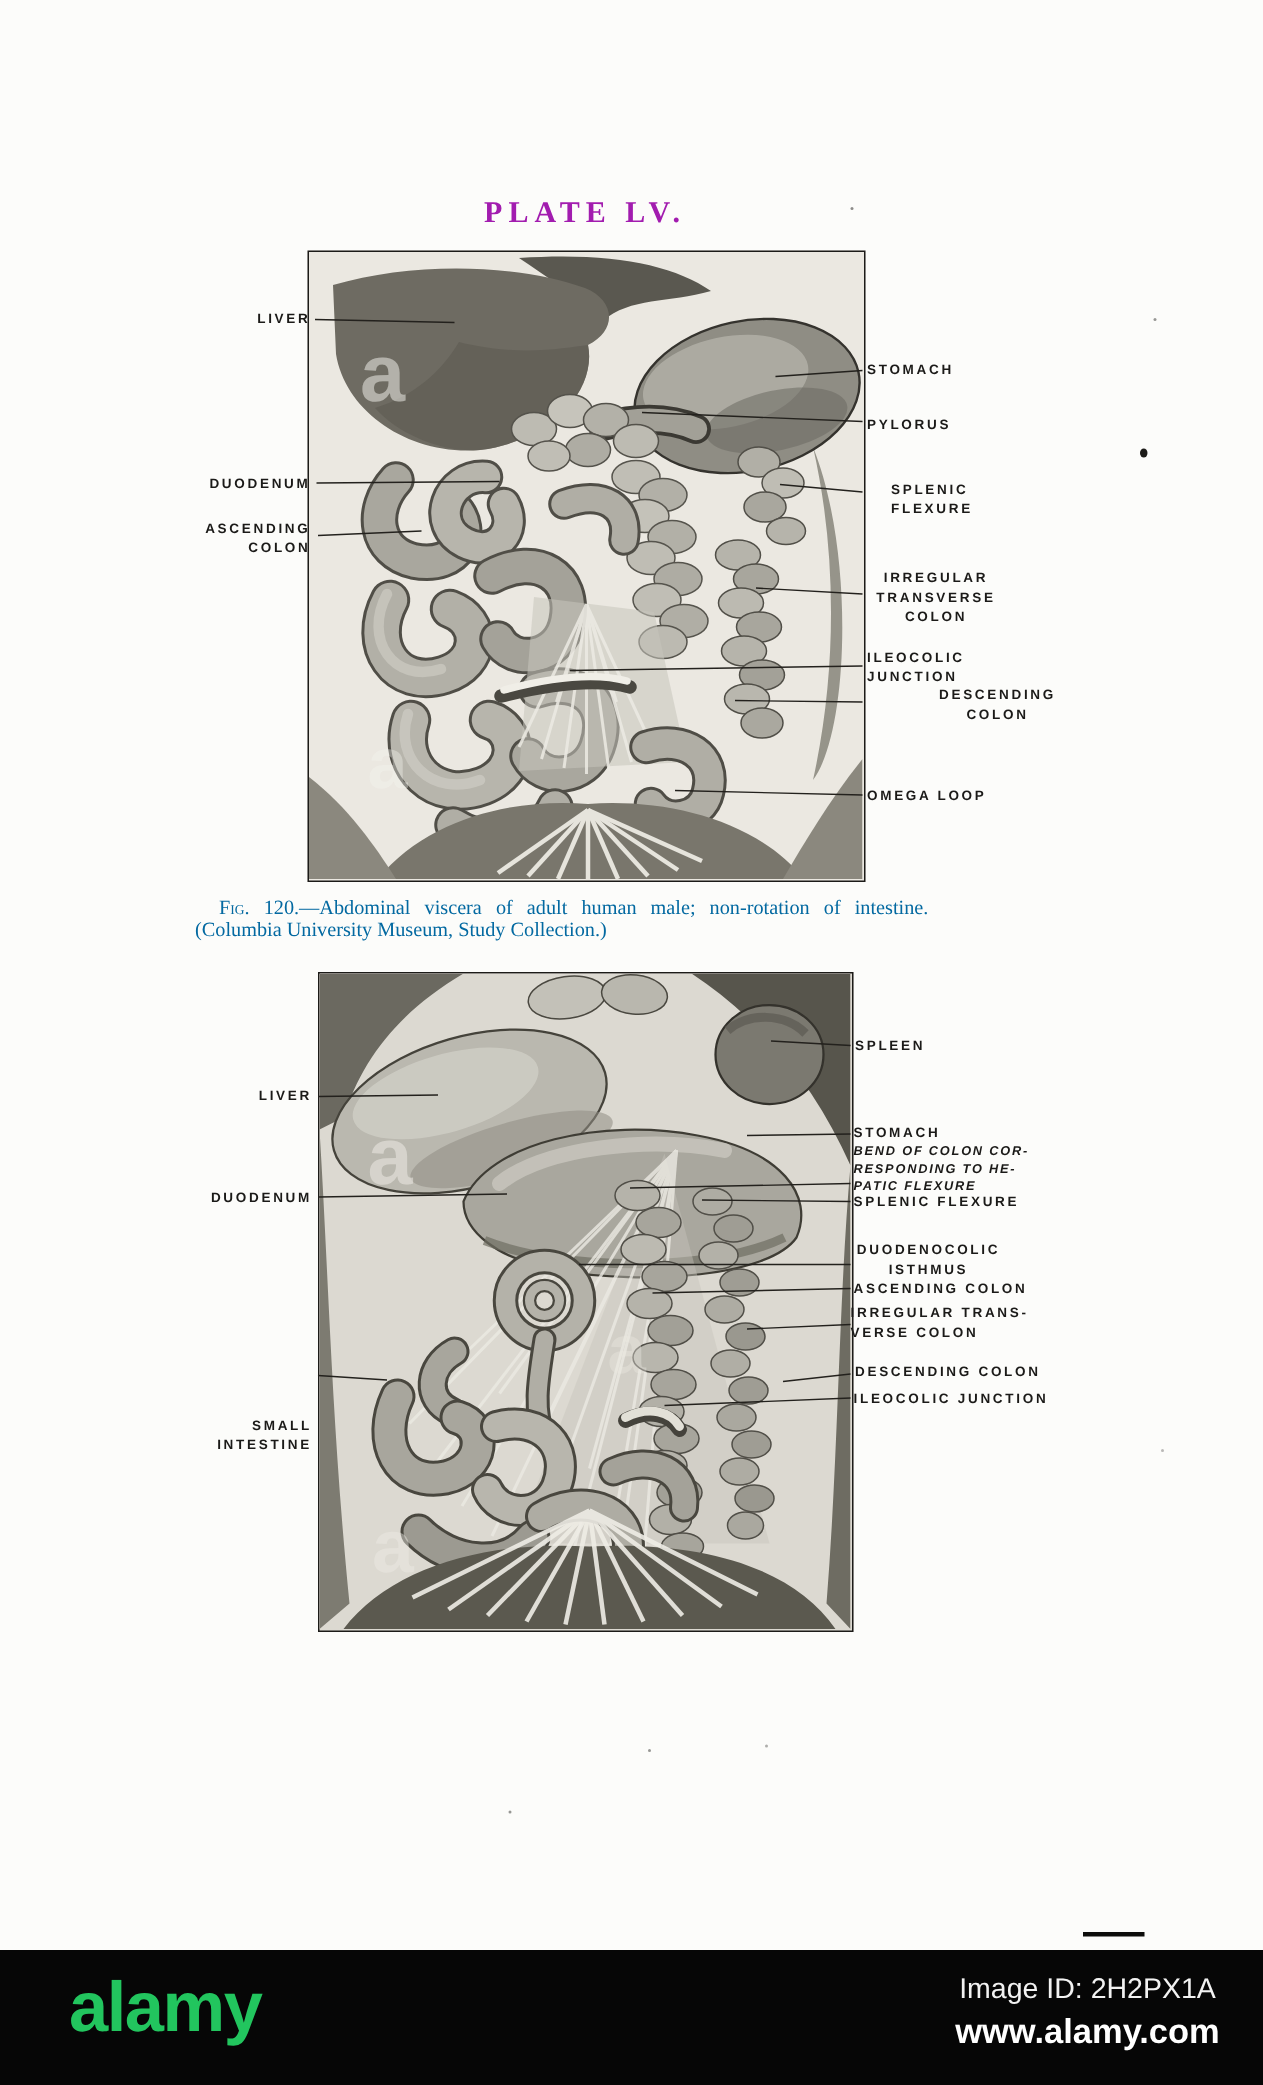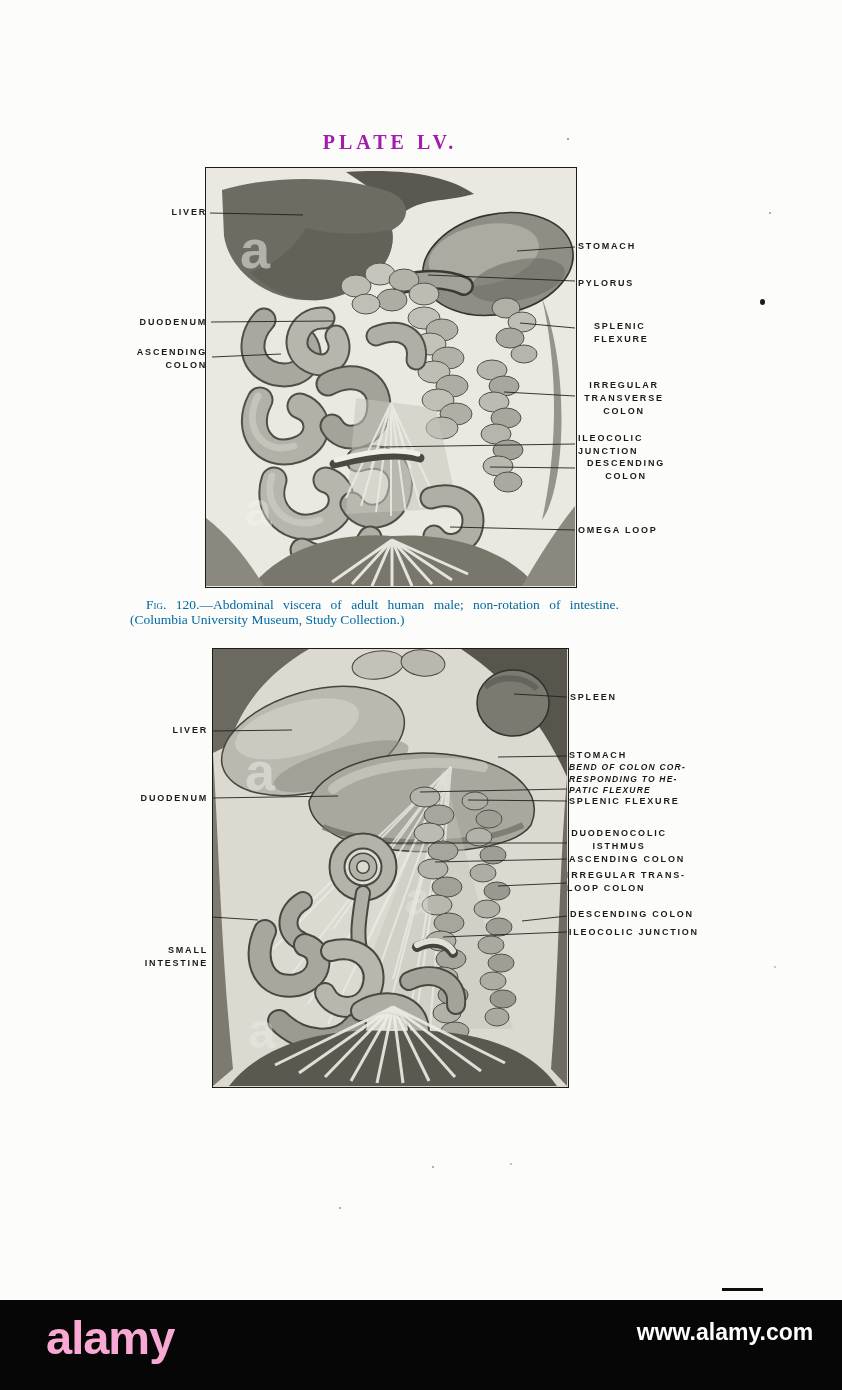--- a/index.html
+++ b/index.html
@@ -18,21 +18,21 @@
   .caption{position:absolute;font-family:"Liberation Serif",serif;font-size:13.5px;
            color:#0369a1;line-height:15px;}
   .capline1{text-indent:16px;word-spacing:6px;white-space:pre-wrap;}
   .capline2{white-space:pre-wrap;}
   .figlab{font-variant:small-caps;}
   .overlay{position:absolute;left:0;top:0;pointer-events:none;}
   .wm{position:absolute;font-family:"Liberation Sans",sans-serif;font-weight:700;pointer-events:none;}
   .speck{position:absolute;border-radius:50%;background:#1d1c19;}
   .dash{position:absolute;background:#0d0d0b;}
   .footer{position:absolute;left:0;top:1300px;width:842px;height:90px;background:#060606;}
-  .brand{position:absolute;left:46px;top:10px;color:#f9a8d4;font-size:47px;font-weight:700;
+  .brand{position:absolute;left:46px;top:10px;color:#22c55e;font-size:47px;font-weight:700;
          letter-spacing:-1px;font-family:"Liberation Sans",sans-serif;}
   .idblock{position:absolute;left:615px;top:16px;width:220px;text-align:center;color:#ffffff;}
   .idline{font-size:19px;font-weight:400;color:#f2f2f2;font-family:"Liberation Sans",sans-serif;}
   .urlline{font-size:23px;font-weight:700;margin-top:3px;font-family:"Liberation Sans",sans-serif;}
 </style>
 </head>
 <body>
 
 <div class="page">
 
@@ -280,21 +280,21 @@
 COLON</div>
   <div class="lbl" style="left:578px;top:240px;">STOMACH</div>
   <div class="lbl" style="left:578px;top:277px;">PYLORUS</div>
   <div class="lbl" style="left:594px;top:320px;">SPLENIC
 FLEXURE</div>
   <div class="lbl c" style="left:576px;top:379px;width:96px;">IRREGULAR
 TRANSVERSE
 COLON</div>
   <div class="lbl" style="left:578px;top:432px;">ILEOCOLIC
 JUNCTION</div>
-  <div class="lbl c" style="left:578px;top:457px;width:96px;">DESCENDING
+  <div class="lbl c" style="left:578px;top:457px;width:96px;padding-left:39px;">DESCENDING
 COLON</div>
   <div class="lbl" style="left:578px;top:524px;">OMEGA LOOP</div>
 
   <div class="caption" style="left:130px;top:597px;width:566px;">
     <div class="capline1"><span class="figlab">Fig. 120.</span><span>—Abdominal viscera of adult human male; non-rotation of intestine.</span></div>
     <div class="capline2">(Columbia University Museum, Study Collection.)</div>
   </div>
 
   <div class="lbl r" style="right:634px;top:724px;">LIVER</div>
   <div class="lbl r" style="right:634px;top:792px;">DUODENUM</div>
@@ -303,21 +303,21 @@
   <div class="lbl" style="left:570px;top:691px;">SPLEEN</div>
   <div class="lbl" style="left:569px;top:749px;">STOMACH</div>
   <div class="lbl sm" style="left:569px;top:762px;font-style:italic;">BEND OF COLON COR-
 RESPONDING TO HE-
 PATIC FLEXURE</div>
   <div class="lbl" style="left:569px;top:795px;">SPLENIC FLEXURE</div>
   <div class="lbl c" style="left:567px;top:827px;width:104px;">DUODENOCOLIC
 ISTHMUS</div>
   <div class="lbl" style="left:569px;top:853px;">ASCENDING COLON</div>
   <div class="lbl" style="left:567px;top:869px;">IRREGULAR TRANS-
-LOOP COLON</div>
+VERSE COLON</div>
   <div class="lbl" style="left:570px;top:908px;">DESCENDING COLON</div>
   <div class="lbl" style="left:569px;top:926px;">ILEOCOLIC JUNCTION</div>
 
 
   <svg class="overlay" width="842" height="1390" viewBox="0 0 842 1390">
     <g stroke="#23211d" stroke-width="0.9">
       <line x1="210" y1="213" x2="303" y2="215"></line>
       <line x1="211" y1="322" x2="333" y2="321"></line>
       <line x1="212" y1="357" x2="281" y2="354"></line>
       <line x1="575" y1="247" x2="517" y2="251"></line>
@@ -347,17 +347,18 @@
   <div class="speck" style="left:567px;top:138px;width:2px;height:2px;opacity:0.5;"></div>
   <div class="speck" style="left:774px;top:966px;width:2px;height:2px;opacity:0.3;"></div>
   <div class="speck" style="left:432px;top:1166px;width:2px;height:2px;opacity:0.45;"></div>
   <div class="speck" style="left:510px;top:1163px;width:2px;height:2px;opacity:0.35;"></div>
   <div class="speck" style="left:339px;top:1207px;width:2px;height:2px;opacity:0.45;"></div>
   <div class="dash" style="left:722px;top:1288px;width:41px;height:2.5px;"></div>
 
   <div class="footer">
     <div class="brand">alamy</div>
     <div class="idblock">
+      <div class="idline">Image ID: 2H2PX1A</div>
       <div class="urlline">www.alamy.com</div>
     </div>
   </div>
 
 </div>
 
 </body></html>

